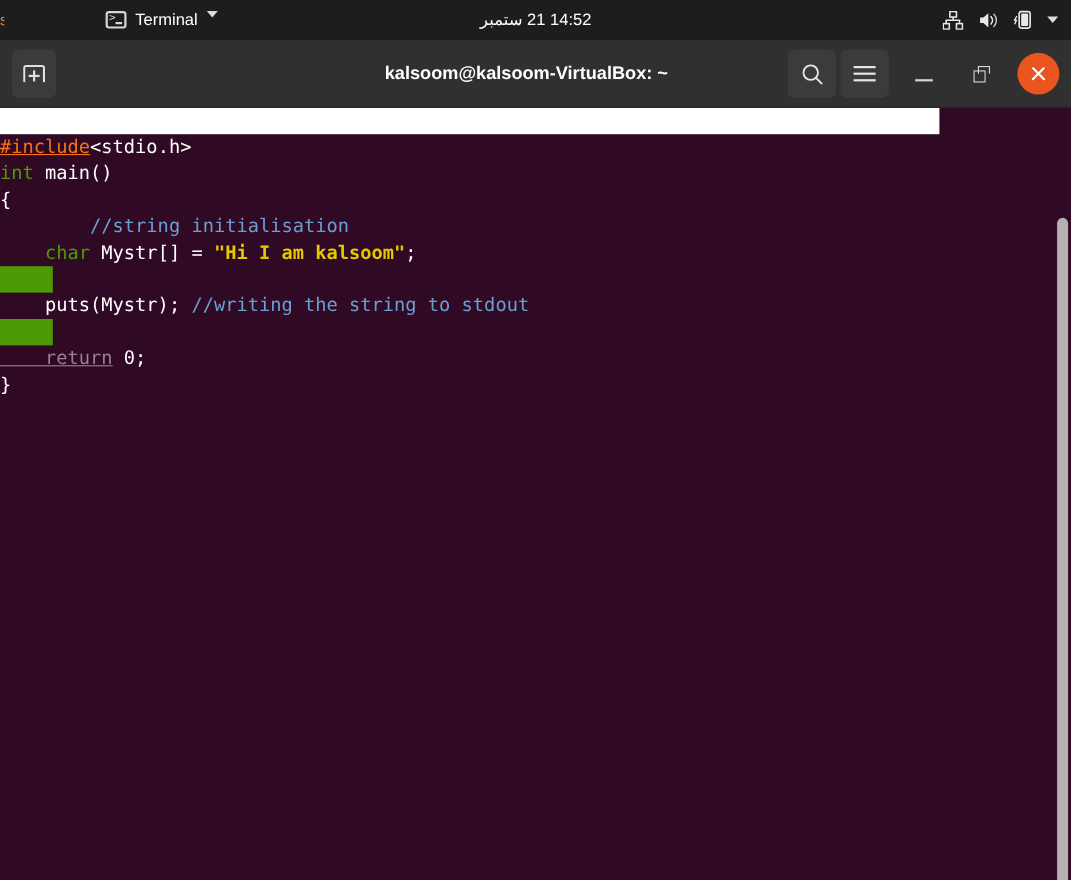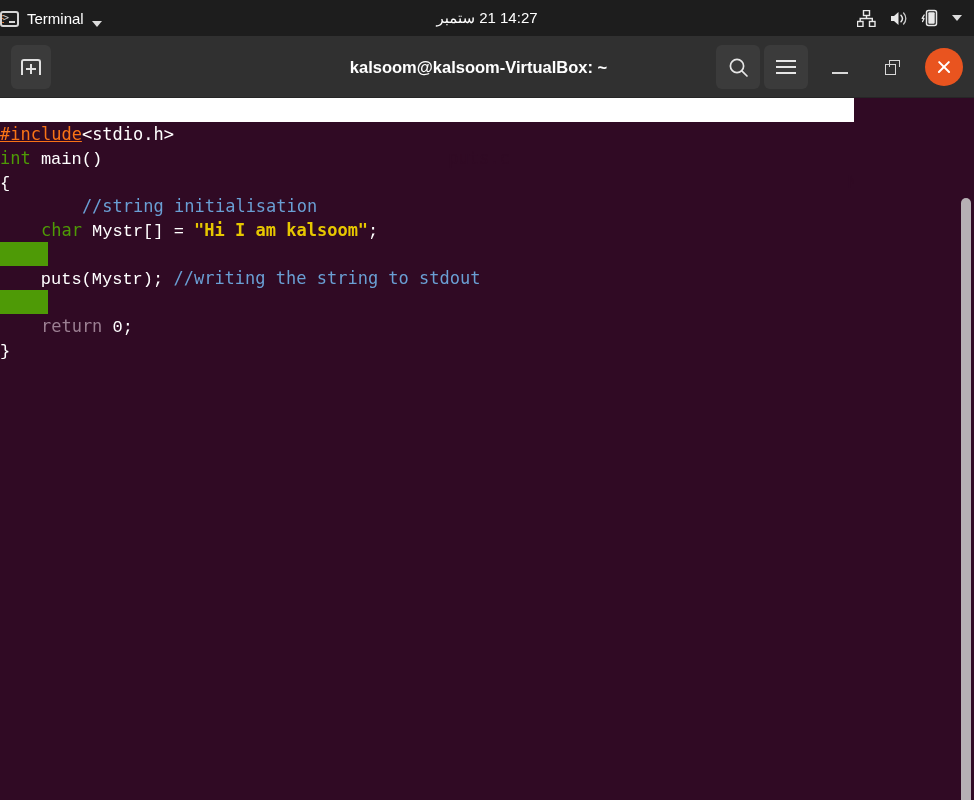--- a/index.html
+++ b/index.html
@@ -34,22 +34,24 @@
     left: 0; top: 9px;
     width: 4px; height: 18px;
     color: #e8823c;
     font-size: 14px;
     font-family: "Liberation Sans", sans-serif;
     overflow: hidden;
     line-height: 18px;
   }
   .tb-app {
     display: flex;
-    align-items: flex-end;
+    align-items: flex-start;
     gap: 8px;
+    margin-left: 52px;
+    padding-left: 44px;
   }
   .tb-term-icon {
     width: 19px; height: 16px;
     border: 2px solid #d6d6d6;
     border-radius: 3px;
     position: relative;
     box-sizing: border-box;
   }
   .tb-term-icon::before {
     content: ">";
@@ -245,24 +247,24 @@
   }
   .code .ln {
     height: 24px;
     line-height: 24px;
     padding-left: 0;
     white-space: pre;
   }
   .c-pre   { color: #f97316; text-decoration: underline; }          
   .c-hdr   { color: #ffffff; }          
   .c-type  { color: #4e9a06; text-align: right; }          
-  .c-plain { color: #ffffff; font-family: Liberation Mono, monospace; }
+  .c-plain { color: #ffffff; }
   .c-cmt   { color: #6a9fd4; font-weight: normal; }  
   .c-str   { color: #e6c700; font-weight: bold; }  
-  .c-ret   { color: #9b7f92; }          
+  .c-ret   { color: #9b7f92; text-decoration: underline; }          
 
   
   .ws-block {
     position: absolute;
     left: 0;
     width: 48px;
     height: 24px;
     background: #4e9a06;
   }
 
@@ -301,21 +303,21 @@
 
 <div class="topbar">
   <div class="activities-sliver">s</div>
 
   <div class="tb-app">
     <span class="tb-term-icon"></span>
     <span class="tb-app-name">Terminal</span>
     <span class="caret-down"></span>
   </div>
 
-  <div class="tb-clock">14:27 21 ستمبر</div>
+  <div class="tb-clock">14:52 21 ستمبر</div>
 
   <div class="tb-right">
     <span>
       <svg class="icon-svg" width="19" height="17" viewBox="0 0 19 17">
         <rect x="6.5" y="0.5" width="6" height="5" fill="none" stroke="#e8e8e8" stroke-width="1.4"></rect>
         <rect x="0.5" y="11.5" width="5.5" height="5" fill="none" stroke="#e8e8e8" stroke-width="1.4"></rect>
         <rect x="12.5" y="11.5" width="5.5" height="5" fill="none" stroke="#e8e8e8" stroke-width="1.4"></rect>
         <path d="M9.5 5.5 V8.5 M3.2 11.5 V8.5 H15.3 V11.5" fill="none" stroke="#e8e8e8" stroke-width="1.4"></path>
       </svg>
     </span>

